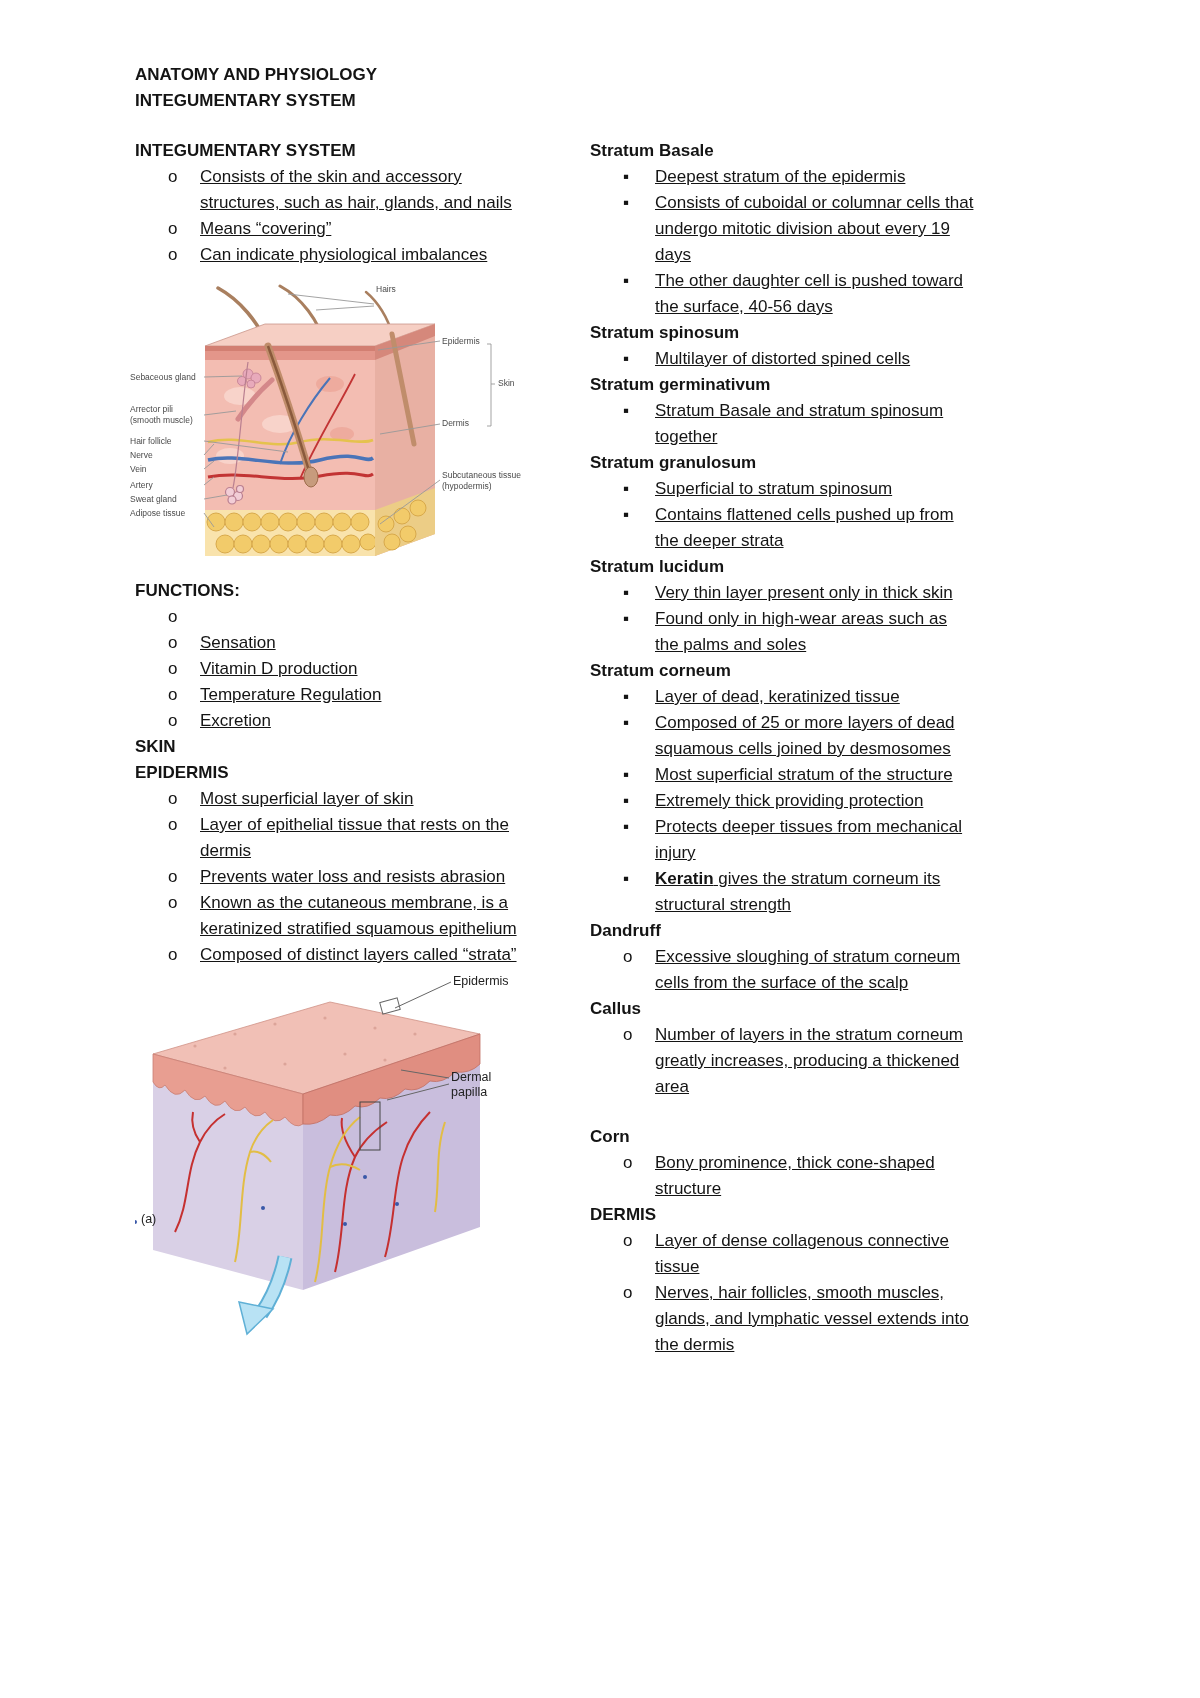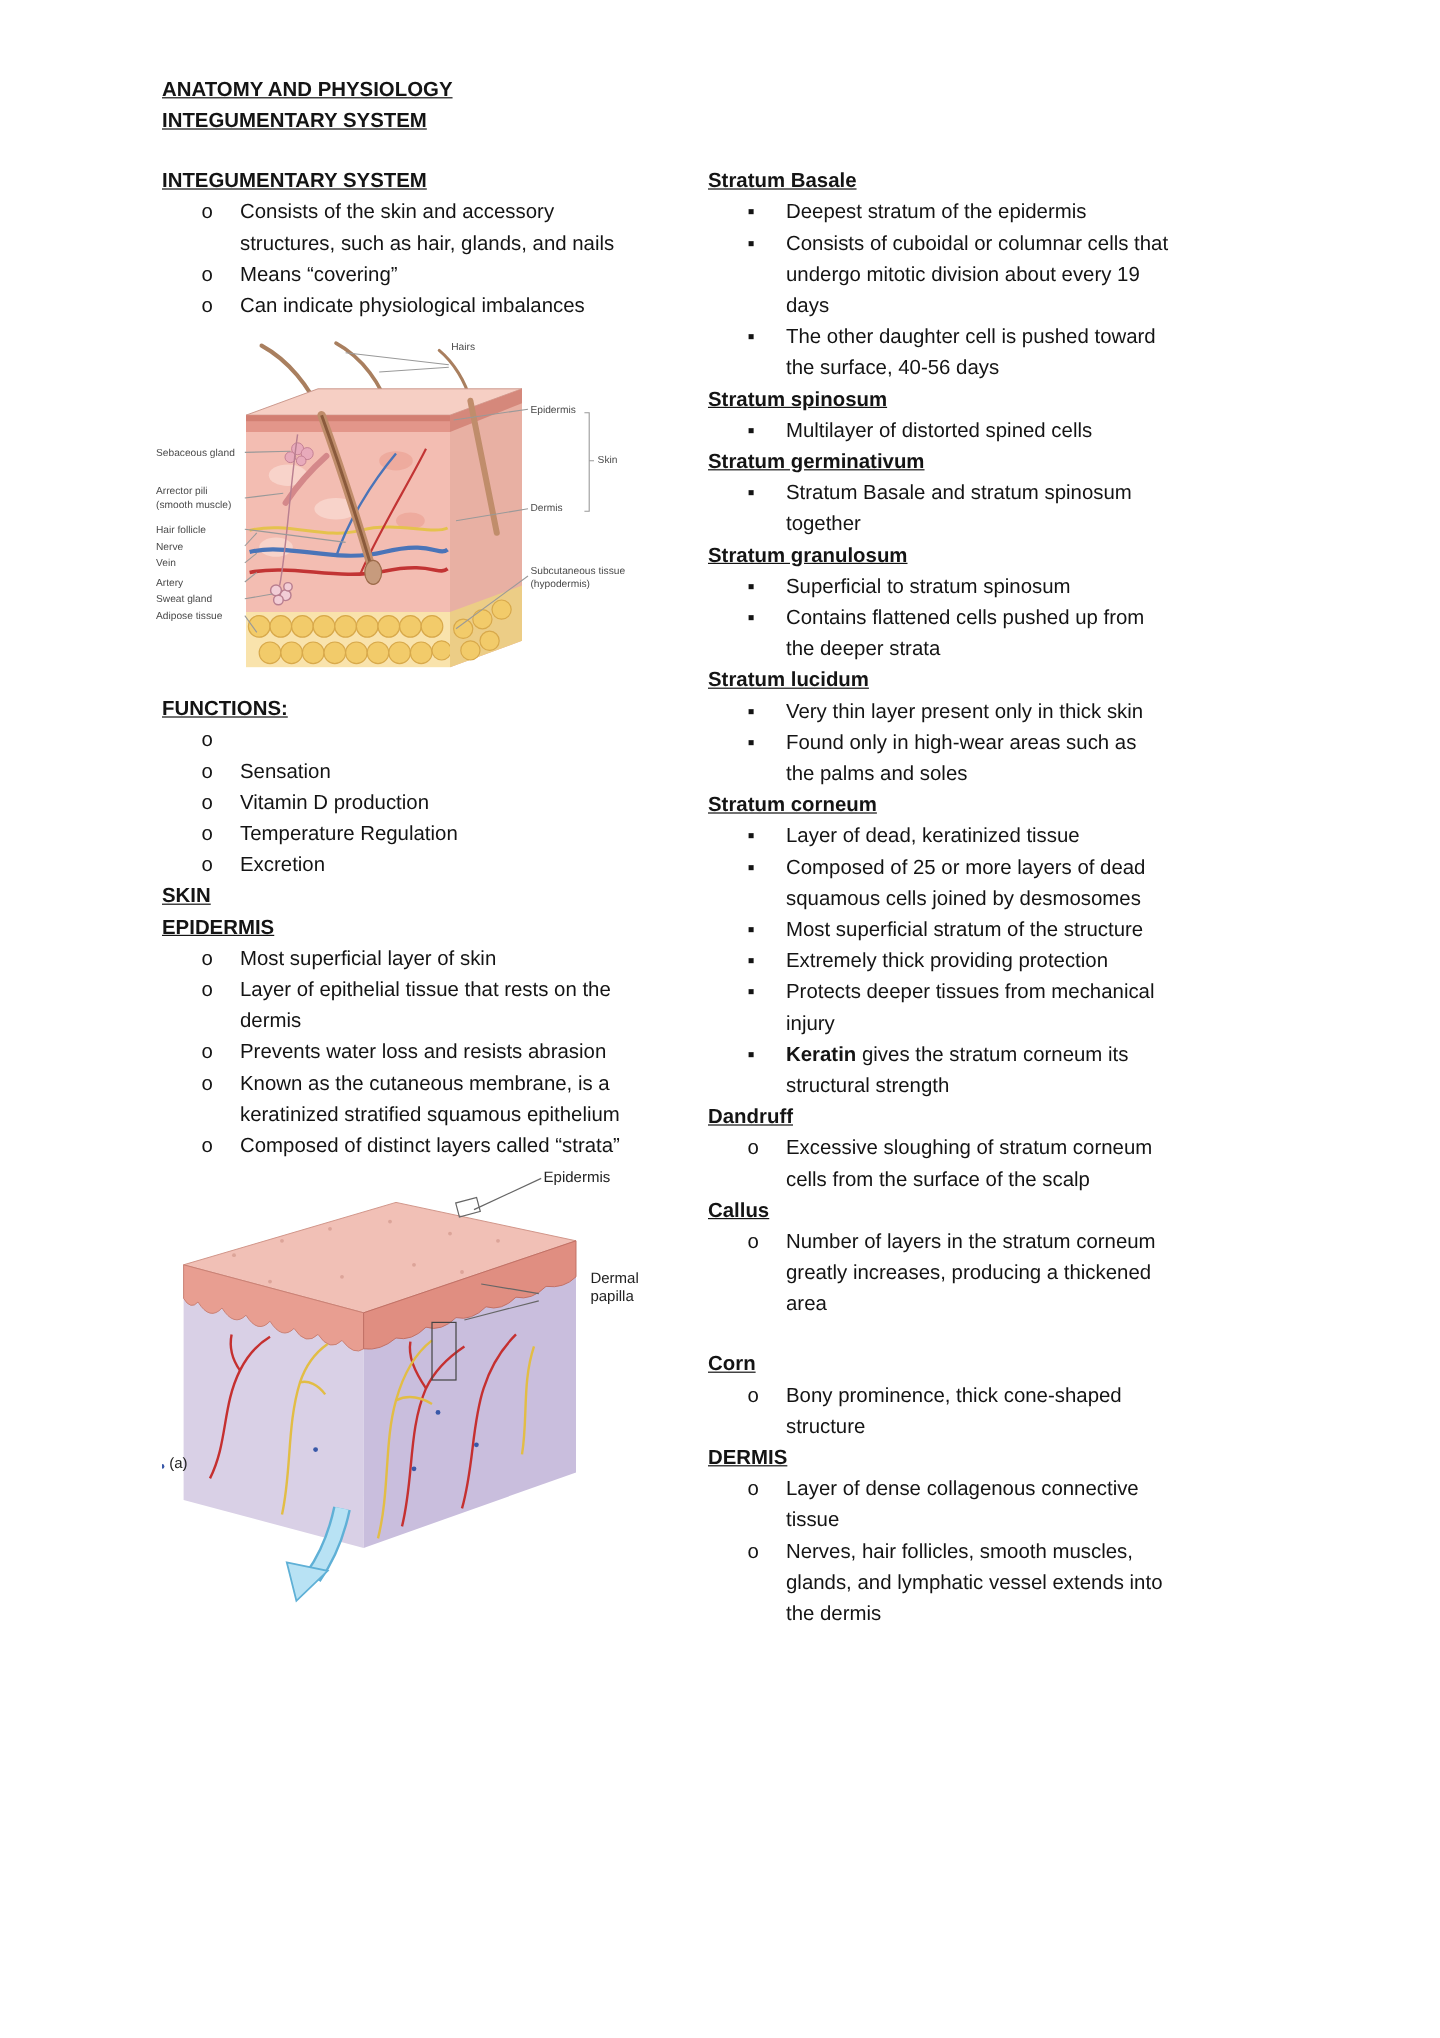--- a/index.html
+++ b/index.html
@@ -2,25 +2,25 @@
 <html><head>
 <meta charset="utf-8">
 <style>
   html,body{margin:0;padding:0;}
   body{background:#ffffff;font-family:"Liberation Sans",sans-serif;color:#141414;}
   .page{position:relative;width:1200px;height:1698px;background:#ffffff;overflow:hidden;}
   .doc-header{position:absolute;left:135px;top:62px;}
   .col{position:absolute;top:138px;}
   .col-left{left:135px;width:405px;}
   .col-right{left:590px;width:385px;}
-  .hd{font-weight:bold;font-size:17px;line-height:26px;text-decoration:underline;}
+  .hd{font-weight:bold;font-size:17px;line-height:26px;}
   .hd.space-top{margin-top:24px;}
   .li{display:flex;font-size:17px;line-height:26px;}
   .li .mk{flex:0 0 32px;margin-left:33px;}
-  .li .tx{flex:1;}
+  .li .tx{flex:1;text-decoration:underline;}
   figure{margin:0;}
   .figure1{position:relative;width:395px;height:286px;margin:16px 0 8px -5px;}
   .figure2{position:relative;width:390px;height:368px;margin:4px 0 0 0;}
   .fig-label{position:absolute;font-size:8.5px;line-height:10.5px;color:#4a4a4a;}
   .fig-label.right-align{text-align:left;}
   .fig-label2{position:absolute;font-size:12.5px;line-height:15px;color:#222222;}
   svg{display:block;}
 </style>
 </head>
 <body>
@@ -271,21 +271,21 @@
           <line x1="314" y1="112" x2="252" y2="128"></line>
         </g>
 
         <g>
           <path d="M150,285 Q143,318 126,342" stroke="#5fb0d6" stroke-width="15" fill="none"></path>
           <path d="M150,285 Q143,318 126,342" stroke="#b8e2f4" stroke-width="11" fill="none"></path>
           <polygon points="138,337 112,362 104,330" fill="#b8e2f4" stroke="#5fb0d6" stroke-width="1.5"></polygon>
         </g>
       </svg>
       <div class="fig-label2" style="left:318px;top:2px;">Epidermis</div>
-      <div class="fig-label2" style="left:316px;top:86px;width:52px;margin-left:41px;">Dermal papilla</div>
+      <div class="fig-label2" style="left:316px;top:98px;width:52px;">Dermal papilla</div>
       <div class="fig-label2" style="left:6px;top:240px;">(a)</div>
     </figure>
   </div>
 
   <div class="col col-right">
 
     <div class="hd">Stratum Basale</div>
     <div class="li">
       <span class="mk">▪</span>
       <span class="tx">Deepest stratum of the epidermis</span>

